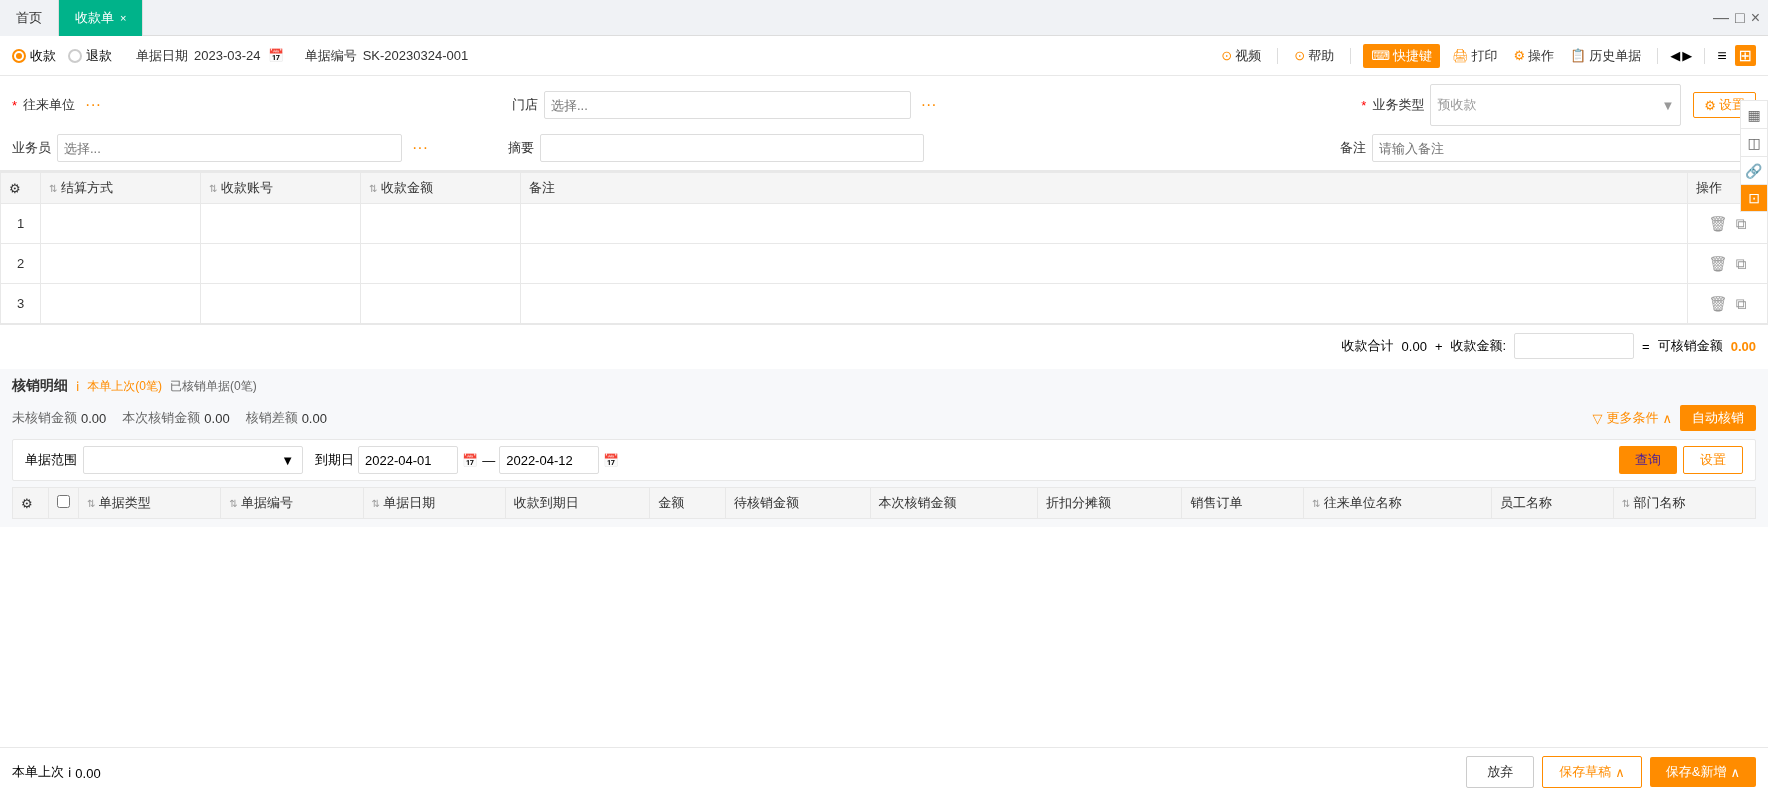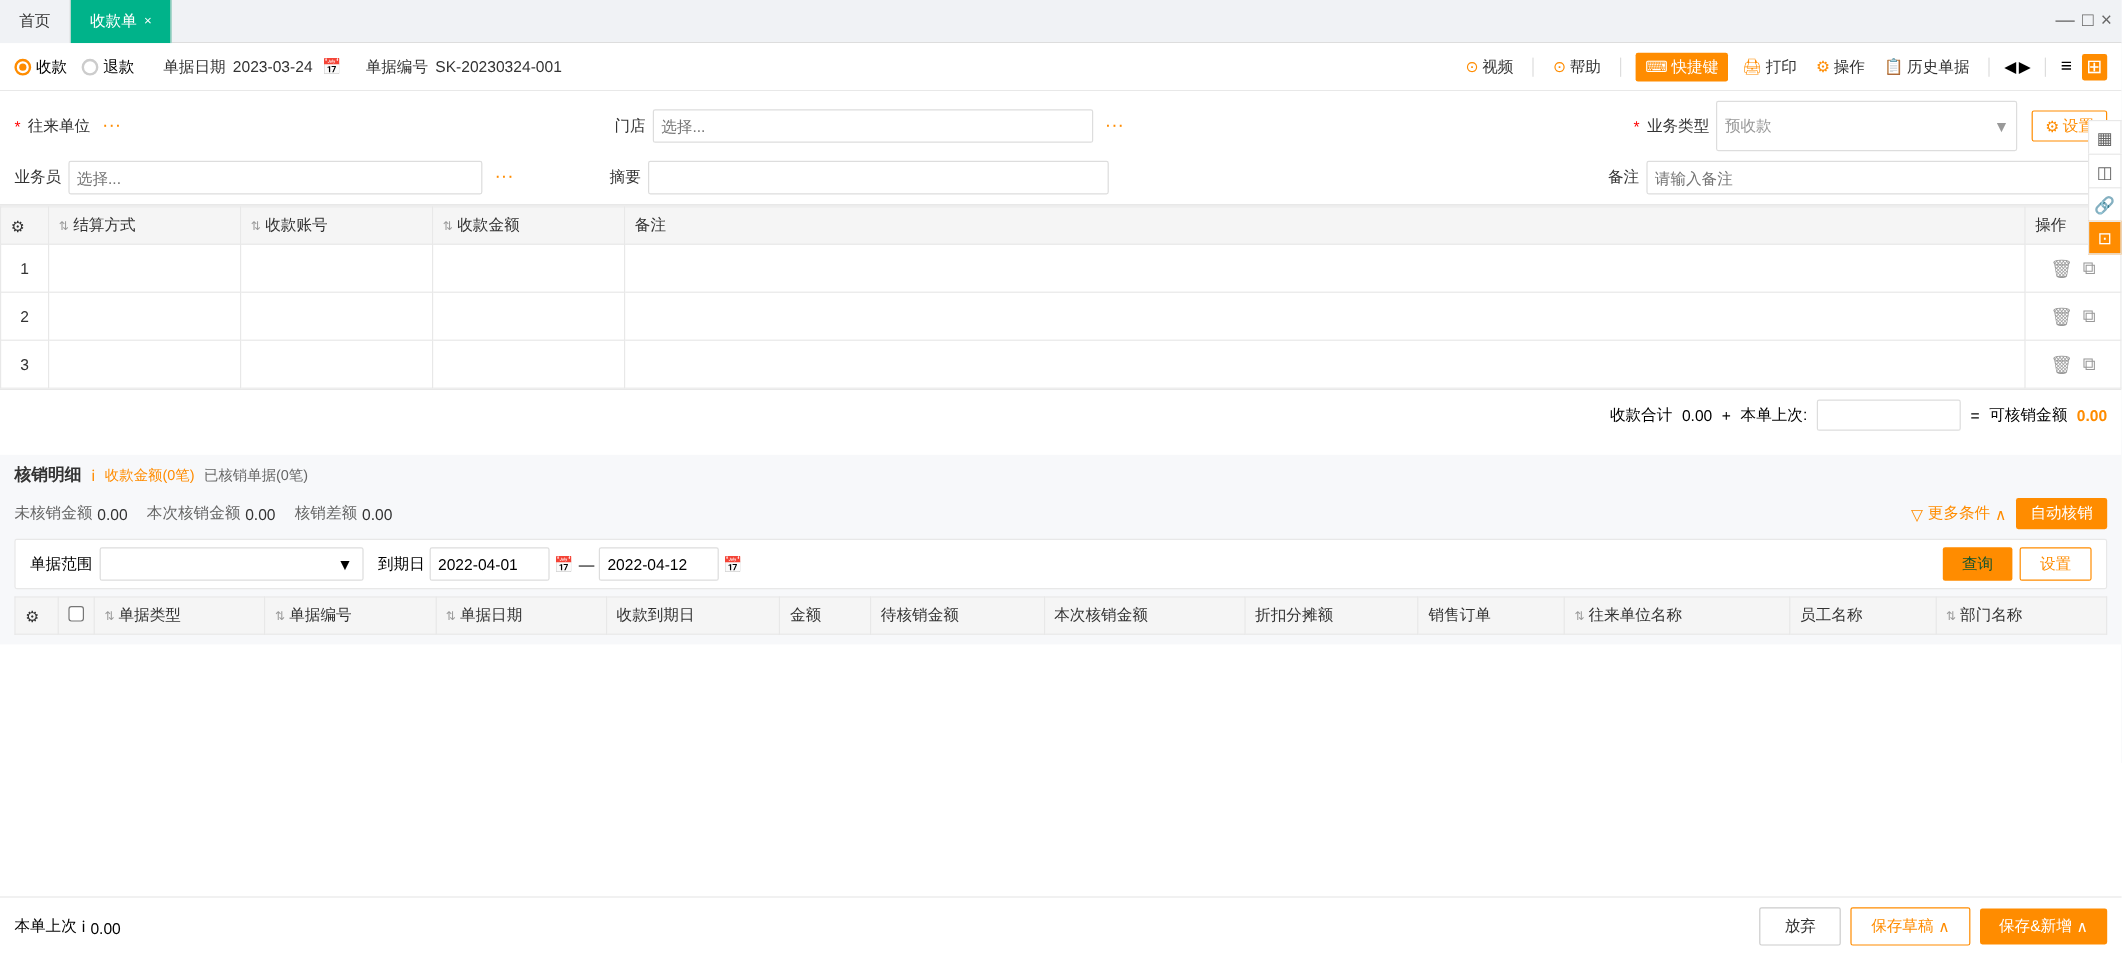--- a/index.html
+++ b/index.html
@@ -64,21 +64,21 @@
     .col-num { width: 40px; text-align: center; color: #666; }
     .ops-cell { display: flex; align-items: center; justify-content: center; gap: 8px; }
     .op-icon { cursor: pointer; color: #999; font-size: 15px; }
 
     
     .summary-row { display: flex; align-items: center; justify-content: flex-end; padding: 8px 12px; gap: 8px; border-top: 1px solid #e8e8e8; background: #fff; }
     .summary-orange { color: #ff8c00; font-weight: bold; }
     .summary-input { width: 120px; height: 26px; border: 1px solid #ddd; border-radius: 2px; padding: 0 6px; }
 
     
-    .section { background: #f7f8fa; padding: 8px 12px; margin-top: 12px; }
+    .section { background: #f7f8fa; padding: 8px 12px; margin-top: 2px; }
     .section-header { display: flex; align-items: center; gap: 8px; margin-bottom: 6px; }
     .section-title { font-size: 14px; font-weight: bold; color: #333; }
     .section-info { color: #ff8c00; cursor: pointer; font-size: 13px; }
     .section-tab { color: #ff8c00; cursor: pointer; font-size: 12px; }
     .section-tab-gray { color: #666; font-size: 12px; }
 
     
     .stats-row { display: flex; align-items: center; gap: 16px; padding: 4px 0 8px 0; }
     .stat-item { display: flex; align-items: center; gap: 4px; }
     .stat-label { color: #666; }
@@ -87,21 +87,21 @@
     .filter-btn { display: flex; align-items: center; gap: 4px; color: #ff8c00; cursor: pointer; }
     .auto-btn { background: #ff8c00; color: #fff; border: none; padding: 4px 12px; border-radius: 2px; cursor: pointer; }
 
     
     .filter-row { display: flex; align-items: center; gap: 12px; padding: 6px 0; background: #fff; border: 1px solid #e8e8e8; border-radius: 2px; padding: 6px 12px; margin-bottom: 6px; }
     .filter-field { display: flex; align-items: center; gap: 6px; }
     .filter-select { height: 28px; border: 1px solid #ddd; border-radius: 2px; padding: 0 6px; width: 200px; display: flex; align-items: center; }
     .date-range { display: flex; align-items: center; gap: 4px; }
     .date-input { height: 28px; border: 1px solid #ddd; border-radius: 2px; padding: 0 6px; width: 100px; }
     .date-icon { color: #ff8c00; cursor: pointer; }
-    .query-btn { background: #ff8c00; color: #14532d; border: none; padding: 4px 16px; border-radius: 2px; cursor: pointer; margin-left: auto; text-align: center; }
+    .query-btn { background: #ff8c00; color: #4c1d95; border: none; padding: 4px 16px; border-radius: 2px; cursor: pointer; margin-left: auto; text-align: center; }
     .setting-btn { border: 1px solid #ff8c00; color: #ff8c00; background: #fff; padding: 4px 16px; border-radius: 2px; cursor: pointer; }
 
     
     .bottom-table { width: 100%; border-collapse: collapse; margin-top: 4px; }
     .bottom-table th { background: #f5f5f5; border: 1px solid #e8e8e8; padding: 6px 8px; text-align: left; color: #333; font-weight: normal; white-space: nowrap; font-size: 12px; }
 
     
     .footer { display: flex; align-items: center; padding: 8px 12px; border-top: 1px solid #e8e8e8; background: #fff; position: fixed; bottom: 0; width: 1768px; }
     .footer-info { display: flex; align-items: flex-end; gap: 4px; }
     .footer-actions { margin-left: auto; display: flex; align-items: center; gap: 8px; }
@@ -320,32 +320,32 @@
           </td>
         </tr>
       </tbody>
     </table>
   </div>
 
   <div class="summary-row">
     <span>收款合计</span>
     <span>0.00</span>
     <span>+</span>
-    <span>本单上次:</span>
+    <span>收款金额:</span>
     <input type="text" class="summary-input" style="">
     <span>=</span>
     <span>可核销金额</span>
     <span class="summary-orange">0.00</span>
   </div>
 
   <div class="section">
     <div class="section-header">
       <span class="section-title">核销明细</span>
       <span class="section-info">ℹ</span>
-      <span class="section-tab">收款金额(0笔)</span>
+      <span class="section-tab">本单上次(0笔)</span>
       <span class="section-tab-gray">已核销单据(0笔)</span>
     </div>
 
     <div class="stats-row">
       <div class="stat-item">
         <span class="stat-label">未核销金额</span>
         <span class="stat-value">0.00</span>
       </div>
       <div class="stat-item">
         <span class="stat-label">本次核销金额</span>

